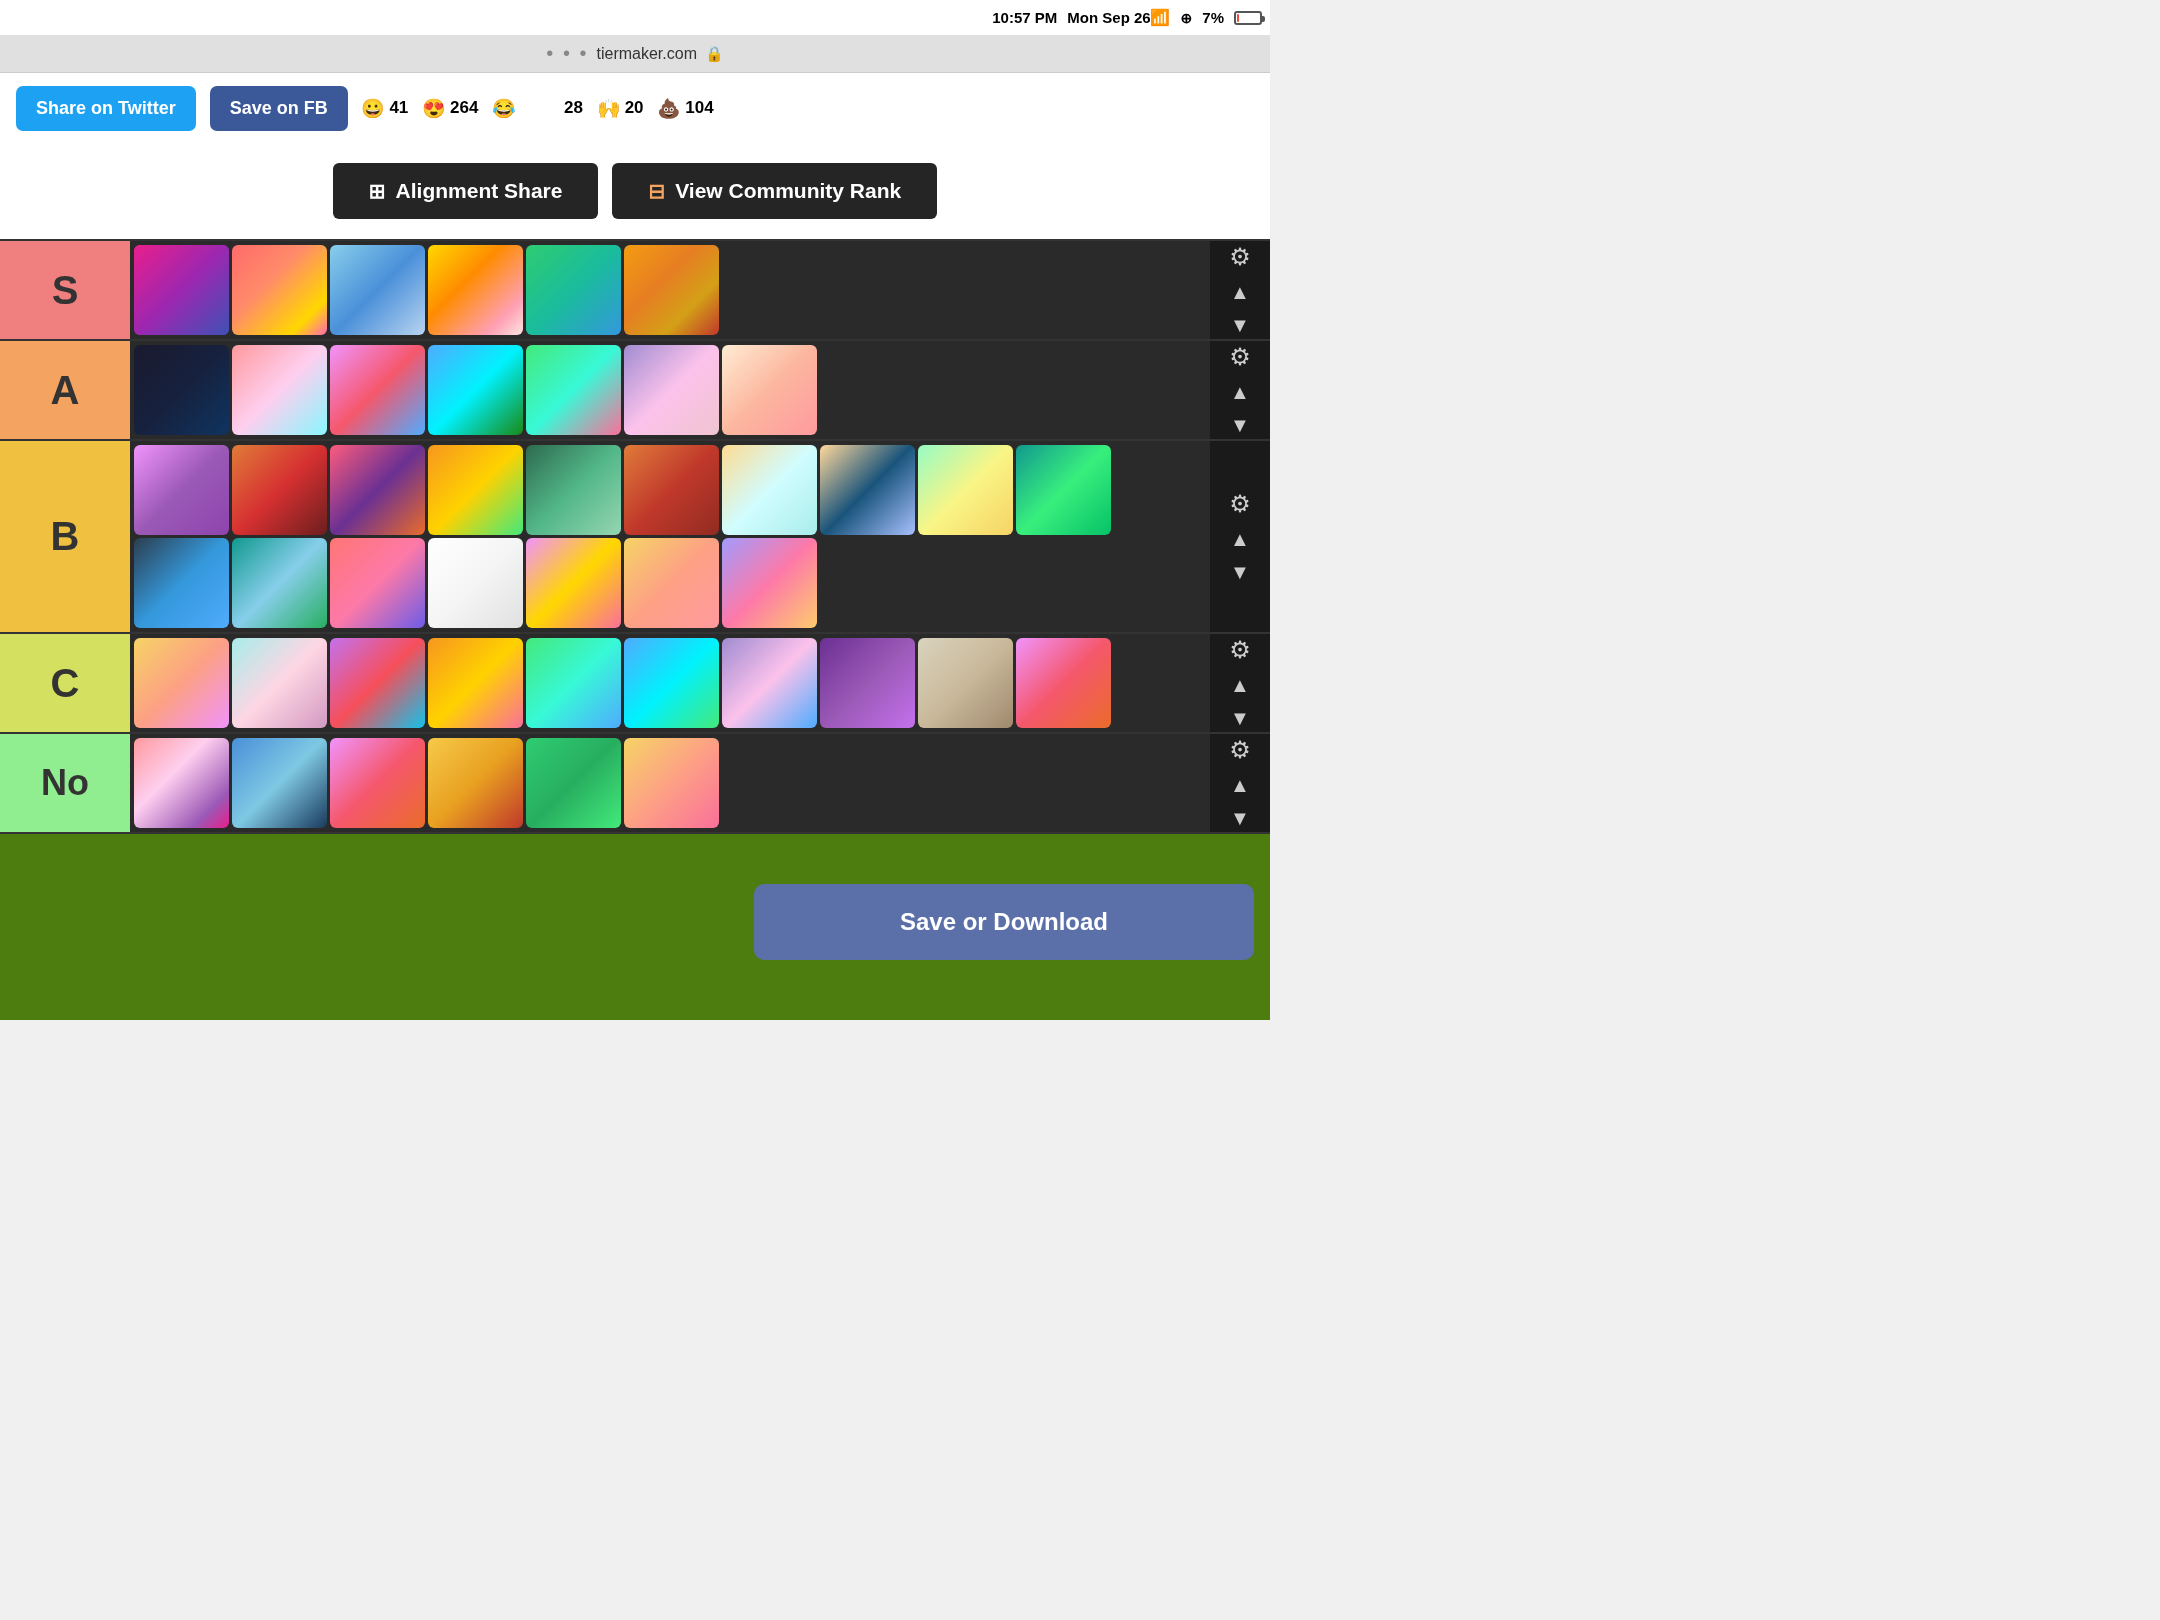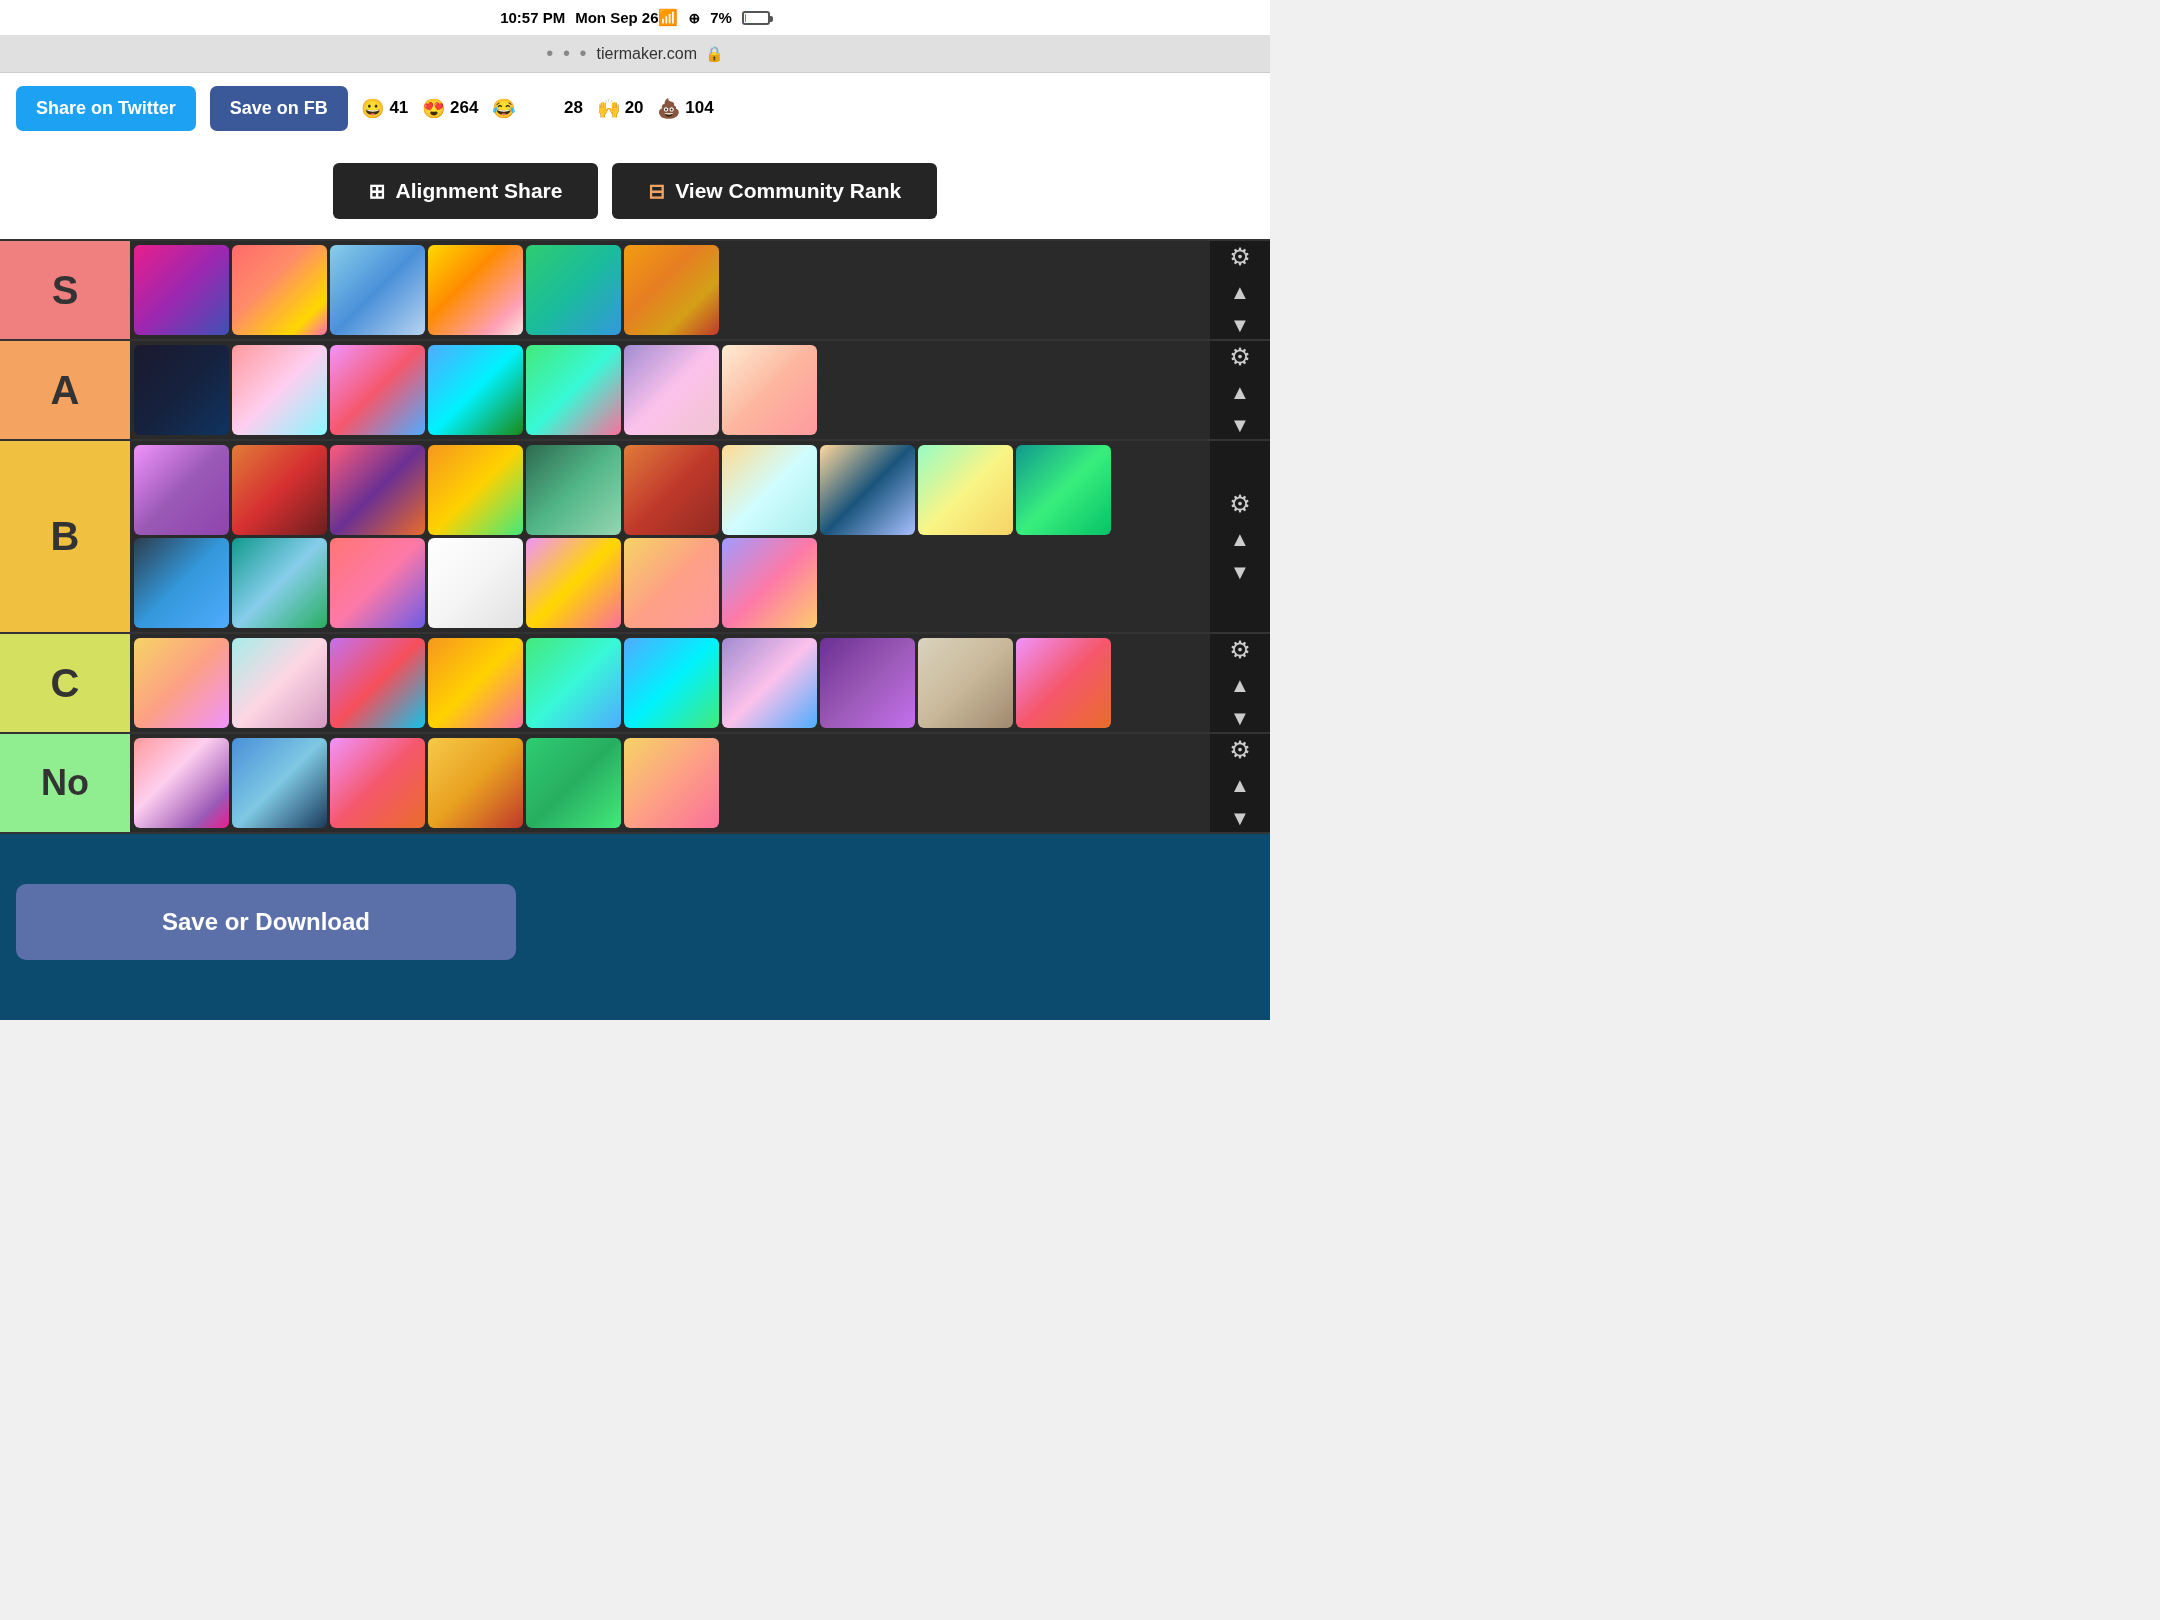--- a/index.html
+++ b/index.html
@@ -24,21 +24,21 @@
       position: relative;
       overflow: hidden;
     }
 
     
     .card-s1 { background: linear-gradient(135deg, #e91e8c, #9c27b0, #3f51b5); }
   </style>
 </head>
 <body>
 
-<div style="display:flex; justify-content:center; align-items:center; padding:8px 8px; background:white; font-size:15px; font-weight:600;">
+<div style="display:flex; justify-content:flex-end; align-items:center; padding:8px 8px; background:white; font-size:15px; font-weight:600;">
   <div style="display:flex; gap:10px;">
     <span>10:57 PM</span>
     <span>Mon Sep 26</span>
   </div>
   <div style="display:flex; align-items:center; gap:10px;">
     <span style="font-size:16px;">📶</span>
     <span style="font-size:14px;">⊕</span>
     <span>7%</span>
     <div style="width:28px;height:14px;border:2px solid #555;border-radius:3px;position:relative;display:inline-flex;align-items:center;padding:1px;">
       <div style="width:7%;height:100%;background:#e74c3c;border-radius:1px;"></div>
@@ -195,15 +195,15 @@
     </div>
     <div style="width:60px;min-width:60px;display:flex;flex-direction:column;align-items:center;justify-content:center;gap:6px;background:#1a1a1a;">
       <button style="background:none;border:none;color:#ccc;cursor:pointer;font-size:24px;padding:2px;">⚙</button>
       <button style="background:none;border:none;color:#ccc;cursor:pointer;font-size:20px;padding:2px;">▲</button>
       <button style="background:none;border:none;color:#ccc;cursor:pointer;font-size:20px;padding:2px;">▼</button>
     </div>
   </div>
 
 </div>
 
-<div style="display:flex;justify-content:flex-start;padding:50px 16px 60px;background:#0c4a6e;">
+<div style="display:flex;justify-content:flex-end;padding:50px 16px 60px;background:#4d7c0f;">
   <button style="background:#5b6fa8;color:white;border:none;border-radius:10px;padding:24px 0;font-size:24px;font-weight:600;cursor:pointer;width:500px;max-width:90%;">Save or Download</button>
 </div>
 
 </body></html>

